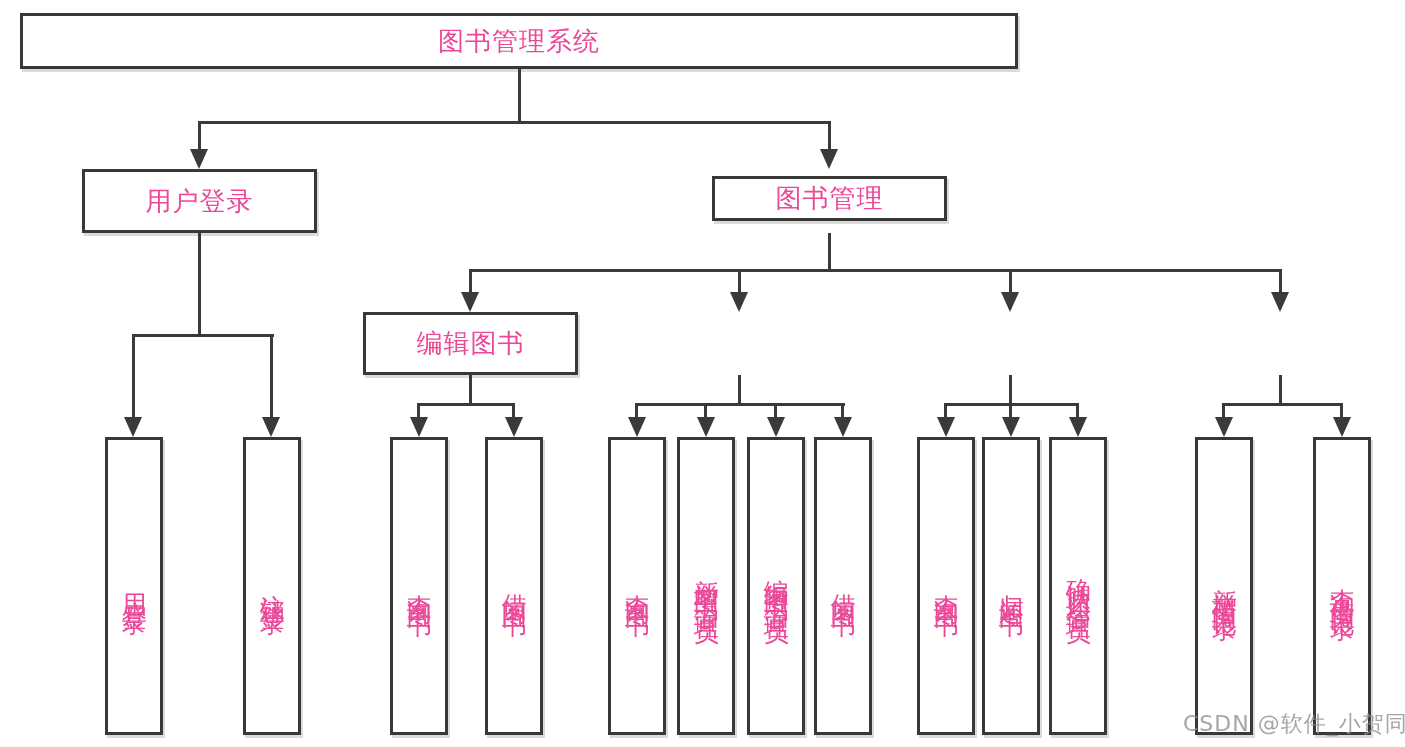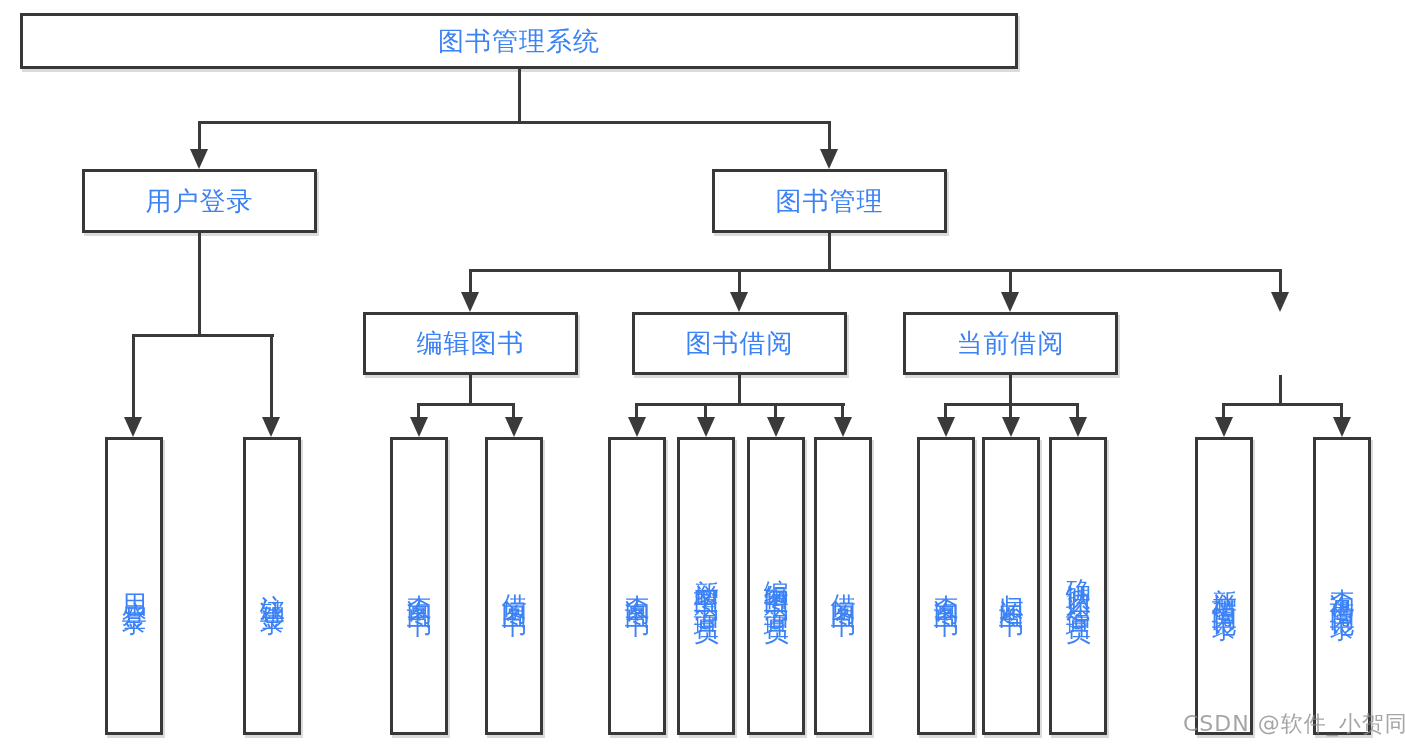--- a/index.html
+++ b/index.html
@@ -11,21 +11,21 @@
     overflow:hidden;
   }
   .node{
     position:absolute;
     box-sizing:border-box;
     border:3px solid #383838;
     background:#ffffff;
     display:flex;align-items:center;justify-content:center;
     box-shadow:2px 3px 0 rgba(0,0,0,0.14);
   }
-  .node .lbl{color:#3b82f6;}
+  .node .lbl{color:#ec4899;}
   .node.h .lbl{font-size:26px;letter-spacing:1px;white-space:nowrap;}
   .node.v .lbl{
     writing-mode:vertical-lr;
     text-orientation:mixed;
     font-size:25px;
     letter-spacing:6px;
     line-height:1.1;
     white-space:nowrap;
   }
   .vl{position:absolute;width:3px;background:#3a3a3a;}
@@ -58,21 +58,21 @@
   <div class="vl" style="left:518px;top:69px;height:55px"></div>
   <div class="hl" style="left:198px;top:121px;width:633px"></div>
   <div class="vl" style="left:198px;top:121px;height:30px"></div>
   <div class="vl" style="left:828px;top:121px;height:30px"></div>
   <div class="ah" style="left:190px;top:149px"></div>
   <div class="ah" style="left:820px;top:149px"></div>
 
   <div class="node h" style="left:82px;top:169px;width:235px;height:64px">
     <span class="lbl">用户登录</span>
   </div>
-  <div class="node h" style="left:712px;top:169px;width:235px;height:64px">
+  <div class="node h" style="left:712px;top:176px;width:235px;height:45px">
     <span class="lbl">图书管理</span>
   </div>
 
   <div class="vl" style="left:198px;top:233px;height:104px"></div>
   <div class="hl" style="left:132px;top:334px;width:142px"></div>
   <div class="vl" style="left:132px;top:334px;height:85px"></div>
   <div class="vl" style="left:270px;top:334px;height:85px"></div>
   <div class="ah" style="left:124px;top:417px"></div>
   <div class="ah" style="left:262px;top:417px"></div>
 
@@ -82,26 +82,20 @@
   <div class="vl" style="left:738px;top:269px;height:25px"></div>
   <div class="vl" style="left:1009px;top:269px;height:25px"></div>
   <div class="vl" style="left:1279px;top:269px;height:25px"></div>
   <div class="ah" style="left:461px;top:292px"></div>
   <div class="ah" style="left:730px;top:292px"></div>
   <div class="ah" style="left:1001px;top:292px"></div>
   <div class="ah" style="left:1271px;top:292px"></div>
 
   <div class="node h" style="left:363px;top:312px;width:215px;height:63px">
     <span class="lbl">编辑图书</span>
-  </div>
-  <div class="node h" style="left:632px;top:312px;width:215px;height:63px">
-    <span class="lbl">图书借阅</span>
-  </div>
-  <div class="node h" style="left:903px;top:312px;width:215px;height:63px">
-    <span class="lbl">当前借阅</span>
   </div>
 
   <div class="vl" style="left:469px;top:375px;height:31px"></div>
   <div class="hl" style="left:417px;top:403px;width:98px"></div>
   <div class="vl" style="left:417px;top:403px;height:16px"></div>
   <div class="vl" style="left:512px;top:403px;height:16px"></div>
   <div class="ah" style="left:410px;top:417px"></div>
   <div class="ah" style="left:505px;top:417px"></div>
 
   <div class="vl" style="left:738px;top:375px;height:31px"></div>

